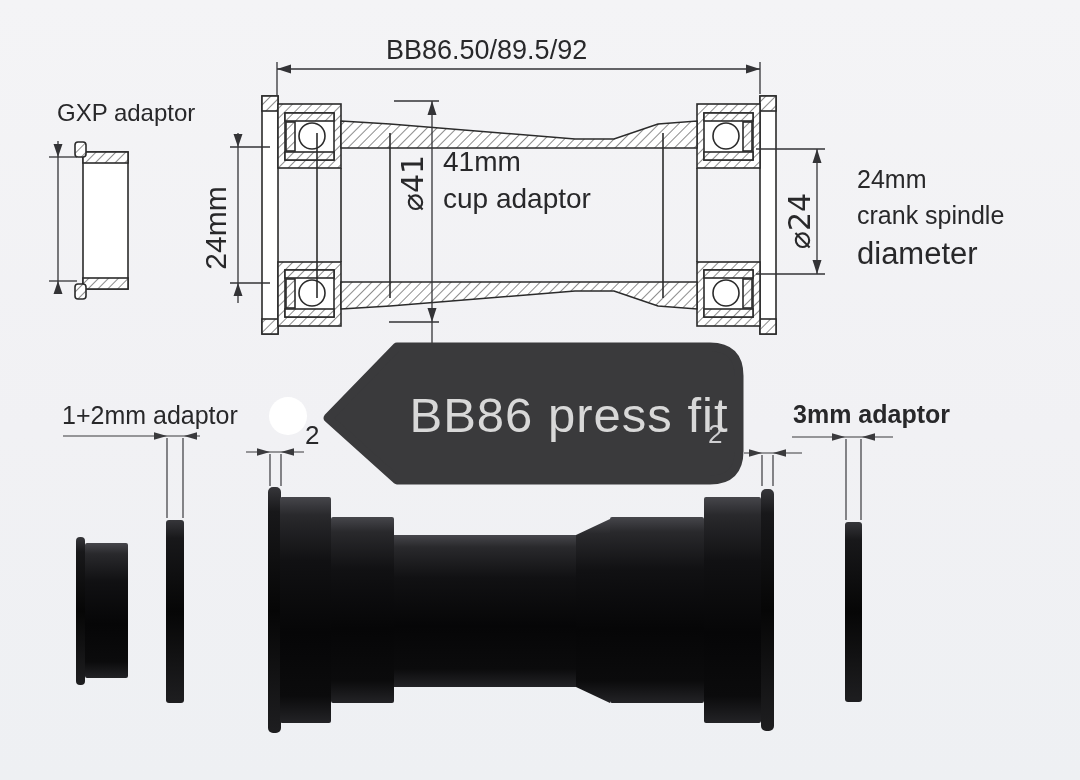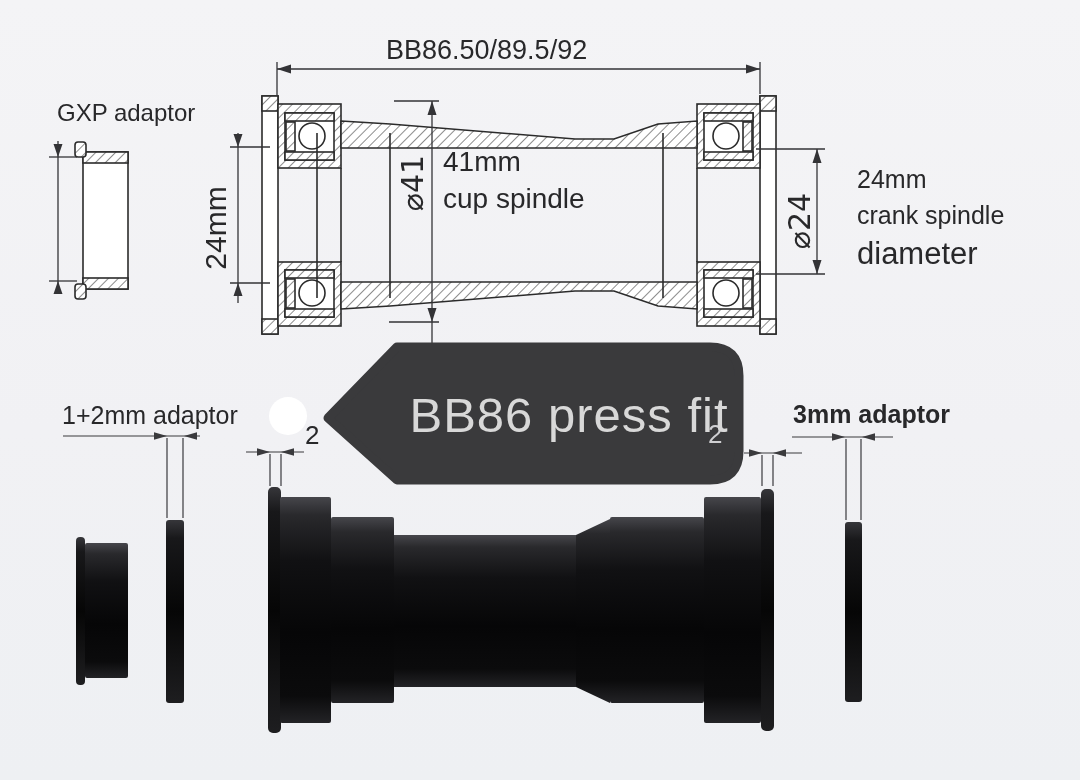--- a/index.html
+++ b/index.html
@@ -200,21 +200,21 @@
     <rect x="166" y="520" width="18" height="183" rx="3" fill="url(#metEnd)"></rect>
     <rect x="845" y="522" width="17" height="180" rx="3" fill="url(#metEnd)"></rect>
   </g>
 </svg>
 
 <div class="lbl" id="gxp-label">GXP adaptor</div>
 <div class="lbl" id="overall-label">BB86.50/89.5/92</div>
 <div class="lbl rot" id="left24">24mm</div>
 <div class="lbl rot" id="dia41">⌀41</div>
 <div class="lbl" id="cup-val">41mm</div>
-<div class="lbl" id="cup-cap">cup spindle</div>
+<div class="lbl" id="cup-cap">cup adaptor</div>
 <div class="lbl rot" id="dia24">⌀24</div>
 <div class="lbl" id="sp1">24mm</div>
 <div class="lbl" id="sp2">crank spindle</div>
 <div class="lbl" id="sp3">diameter</div>
 <div class="lbl" id="la-label">1+2mm adaptor</div>
 <div class="lbl" id="ra-label">3mm adaptor</div>
 <div class="lbl" id="l2">2</div>
 <div class="lbl" id="r2">2</div>
 <div id="white-dot"></div>
 <div class="lbl" id="badge-label">BB86 press fit</div>

